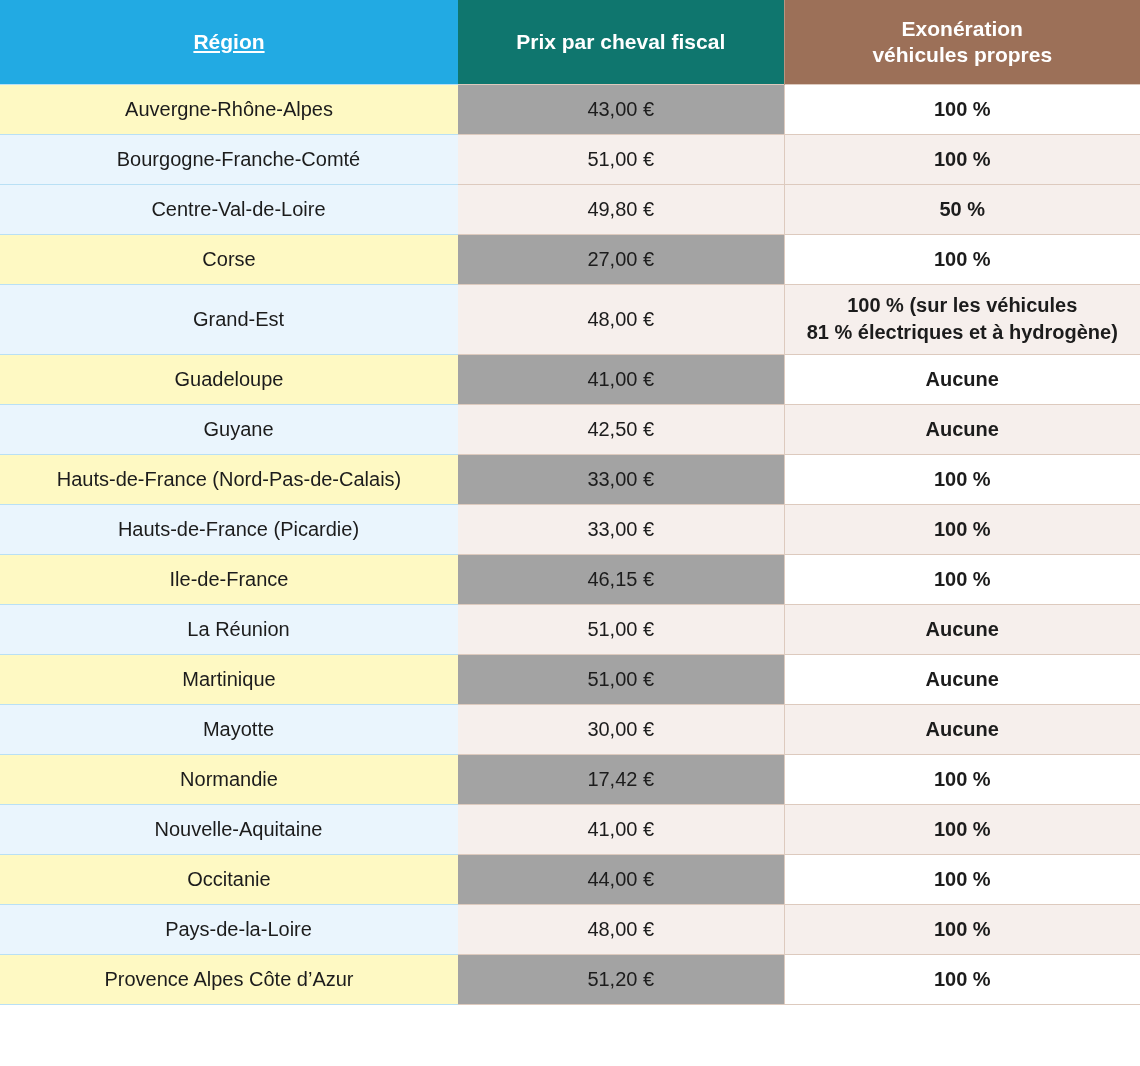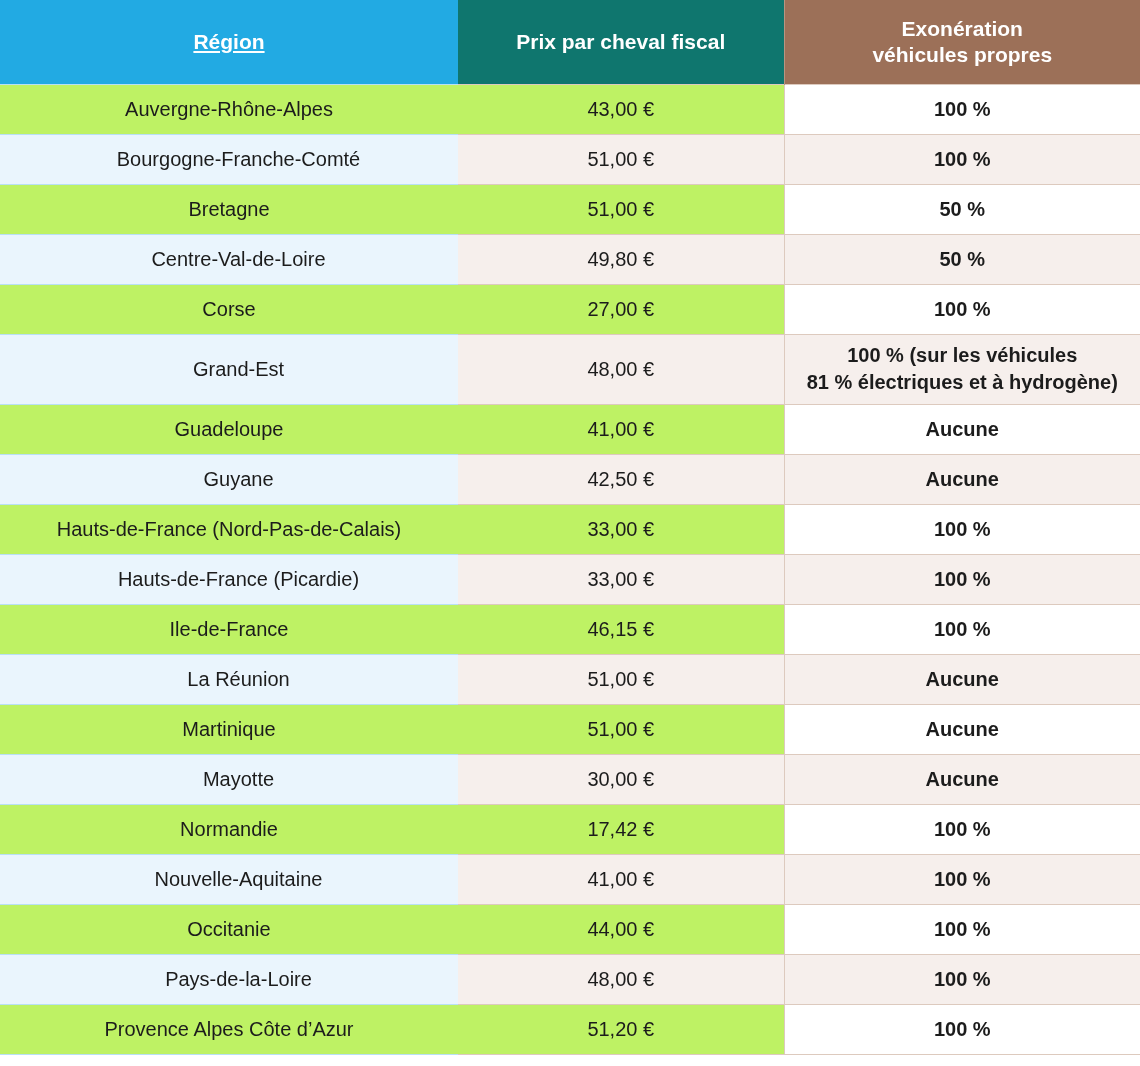--- a/index.html
+++ b/index.html
@@ -66,27 +66,27 @@
     text-align: center;
     vertical-align: middle;
     line-height: 1.3;
     box-sizing: border-box;
     white-space: nowrap;
   }
 
   td.c-region {
     border-top: 1px solid #b9e0f5;
     border-bottom: 1px solid #b9e0f5;
-    background: #bef264;
+    background: #fef9c3;
   }
   td.c-price {
     border-top: 1px solid #ddcabe;
     border-bottom: 1px solid #ddcabe;
     border-right: 1px solid #ddcabe;
-    background: #bef264;
+    background: #a3a3a3;
   }
   td.c-exo {
     border-top: 1px solid #ddcabe;
     border-bottom: 1px solid #ddcabe;
     background: #ffffff;
     white-space: normal;
     font-weight: bold;
   }
 
   tbody tr.alt td.c-region { background: #eaf5fd; padding-left: 33px; }
@@ -124,25 +124,20 @@
         <tr>
           <td class="c-region">Auvergne-Rhône-Alpes</td>
           <td class="c-price">43,00 €</td>
           <td class="c-exo">100 %</td>
         </tr>
         <tr class="alt">
           <td class="c-region">Bourgogne-Franche-Comté</td>
           <td class="c-price">51,00 €</td>
           <td class="c-exo">100 %</td>
         </tr>
-        <tr>
-          <td class="c-region">Bretagne</td>
-          <td class="c-price">51,00 €</td>
-          <td class="c-exo">50 %</td>
-        </tr>
         <tr class="alt">
           <td class="c-region">Centre-Val-de-Loire</td>
           <td class="c-price">49,80 €</td>
           <td class="c-exo">50 %</td>
         </tr>
         <tr>
           <td class="c-region">Corse</td>
           <td class="c-price">27,00 €</td>
           <td class="c-exo">100 %</td>
         </tr>

